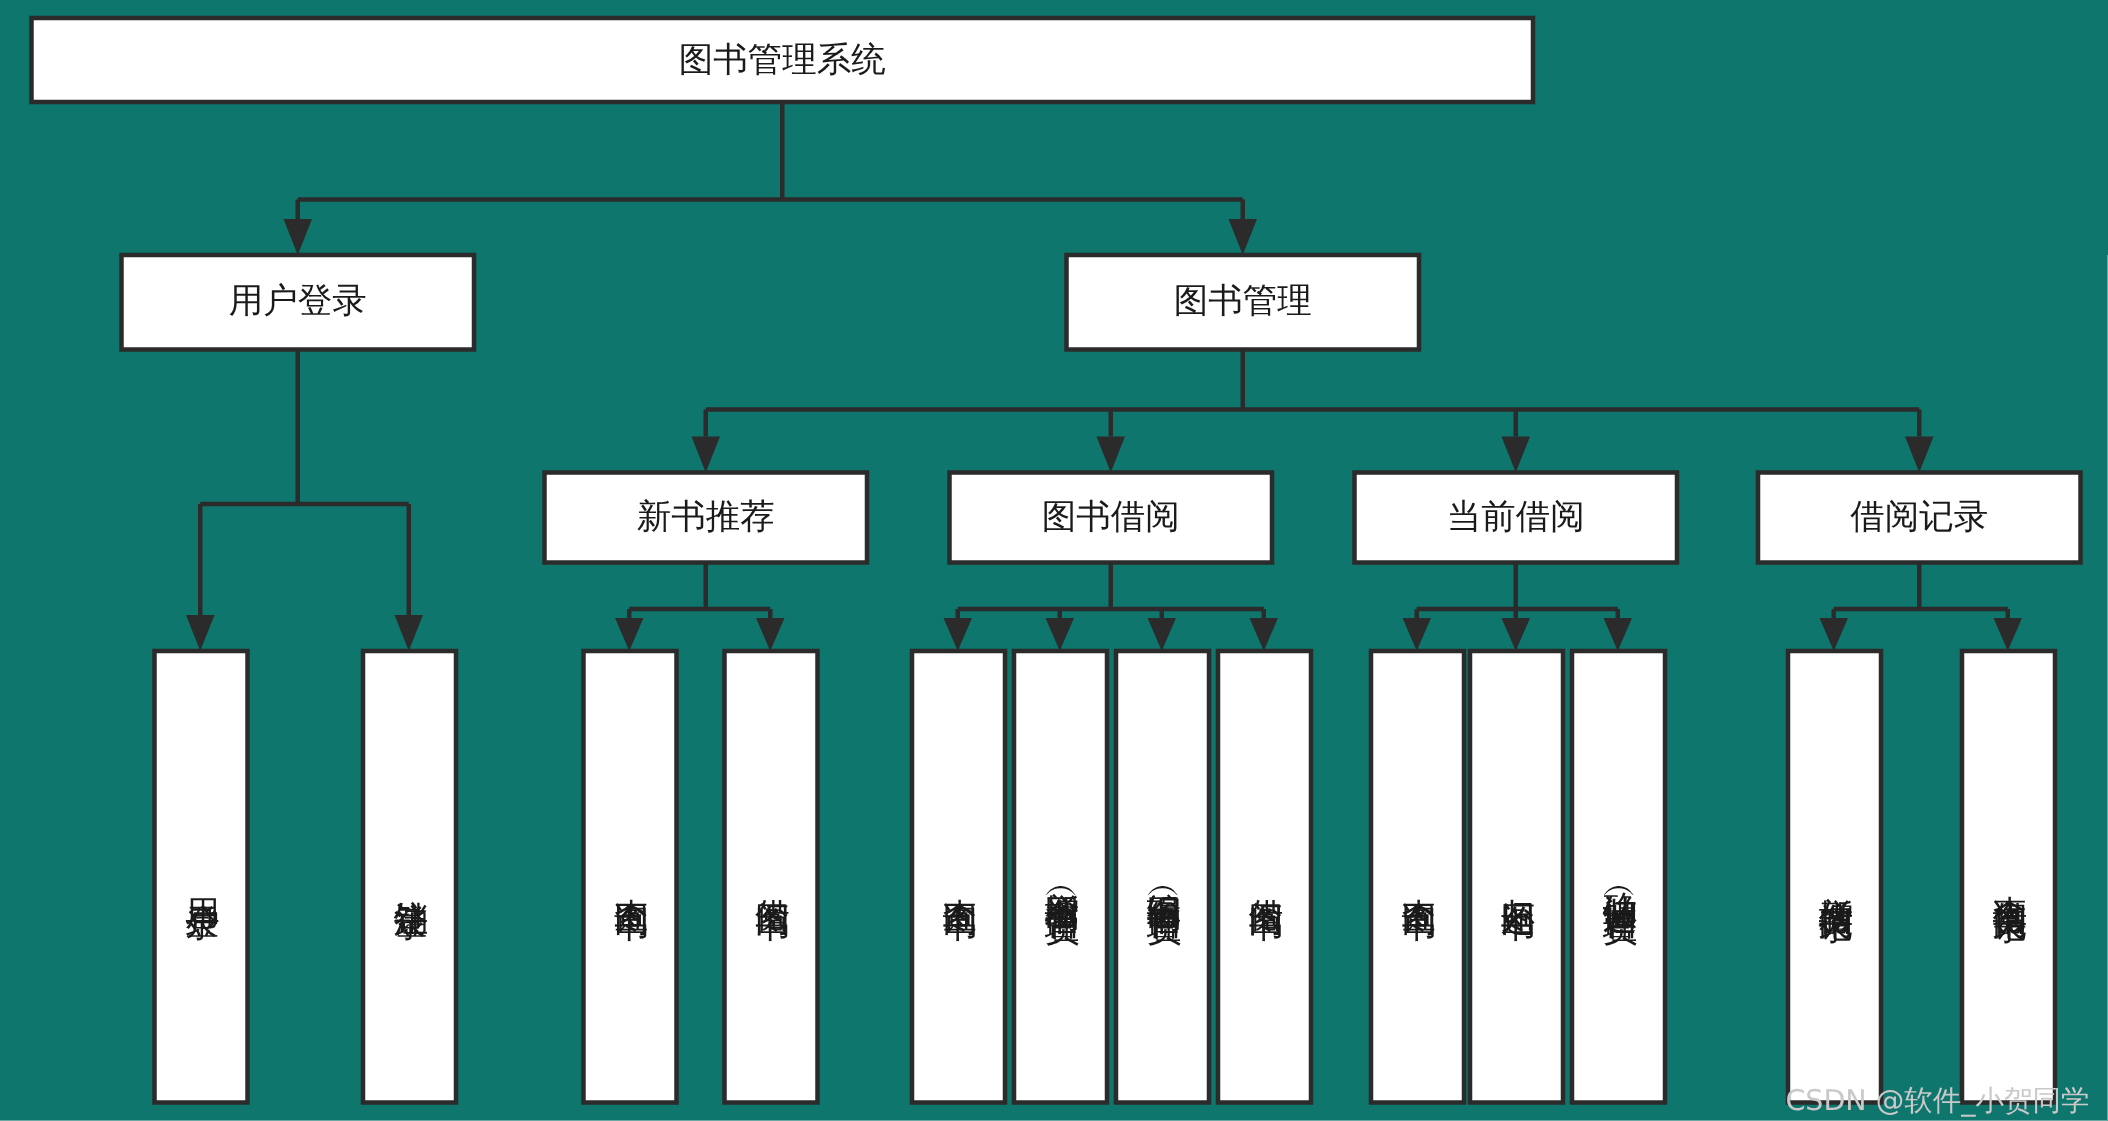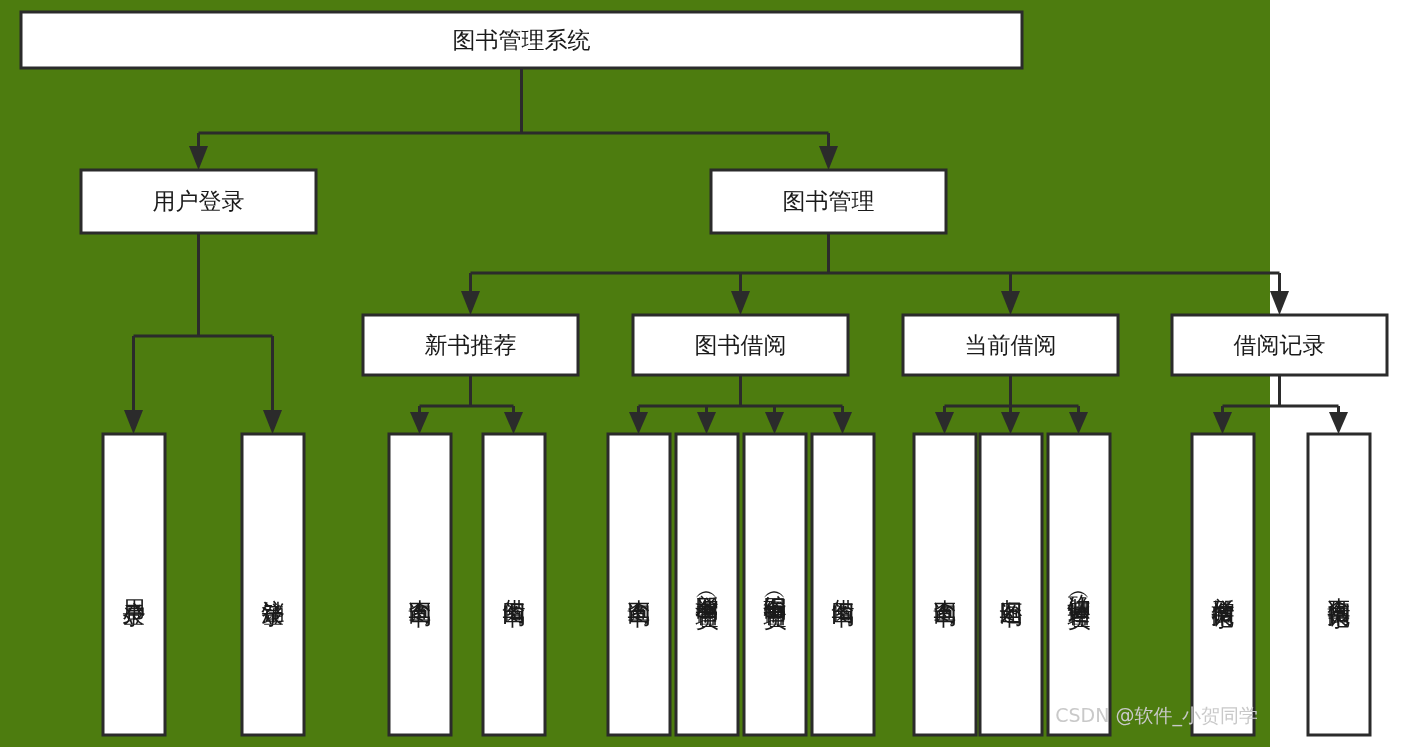--- a/index.html
+++ b/index.html
@@ -9,23 +9,23 @@
     background: #ffffff;
   }
   body {
     width: 1405px;
     height: 747px;
     overflow: hidden;
     font-family: "DejaVu Sans", "Liberation Sans", sans-serif;
   }
   #diagram-root {
     position: relative;
-    width: 1270px;
+    width: 1405px;
     height: 747px;
-    background: #4d7c0f;
+    background: #0f766e;
   }
   svg.diagram-svg {
     position: absolute;
     top: 0;
     left: 0;
     width: 1405px;
     height: 747px;
   }
   .node-box {
     fill: #ffffff;
@@ -61,21 +61,21 @@
     line-height: 1.18;
     letter-spacing: 2px;
     color: #1a1a1a;
     white-space: nowrap;
     pointer-events: none;
     user-select: none;
   }
   .watermark {
     position: absolute;
     right: 12px;
-    bottom: 18px;
+    bottom: 0;
     font-family: "DejaVu Sans", "Liberation Sans", sans-serif;
     font-size: 19px;
     color: #c9c9c9;
     white-space: nowrap;
     user-select: none;
   }
 </style>
 </head>
 <body>
 

